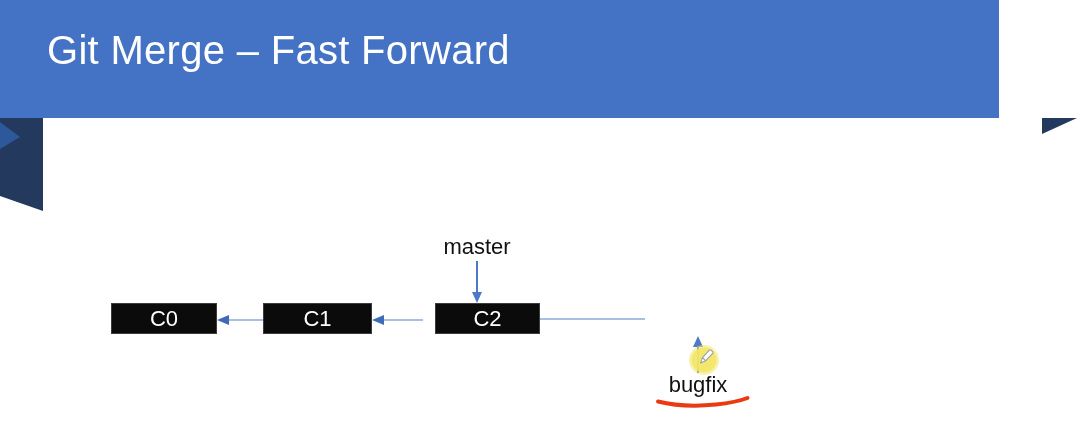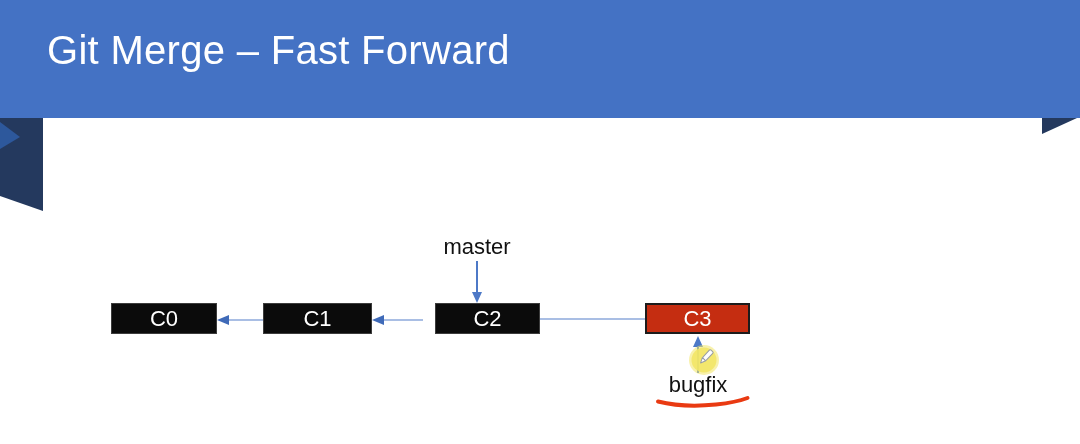--- a/index.html
+++ b/index.html
@@ -2,21 +2,21 @@
 <html style="--banner: #4472C4; --title-text: #FFFFFF; --ribbon-dark: #24395E; --ribbon-accent: #2D589C; --commit-fill: #0B0B0B; --commit-border: #3C3C3C; --commit-text: #FFFFFF; --highlight-fill: #C52D11; --highlight-border: #1C1C1C; --connector-line: #A9BEE4; --connector-head: #3F6AB8; --pointer-arrow: #4D79C7; --annotation: #E93A12; --cursor-fill: #F2E566; --label-text: #111111;"><head>
 <meta charset="utf-8">
 <style>
   html,body{margin:0;padding:0;background:#ffffff;}
   .stage{
     position:relative;width:1080px;height:444px;overflow:hidden;
     background:#ffffff;font-family:"Liberation Sans",sans-serif;
   }
   
   .banner{
-    position:absolute;left:0;top:0;width:1080px;height:118px;
+    position:absolute;left:0;top:0;width:999px;height:118px;
     background:var(--banner,#4472C4);
   }
   .title{
     position:absolute;left:47px;top:20px;height:60px;line-height:60px;
     font-size:40px;font-weight:400;letter-spacing:.3px;
     color:var(--title-text,#fff);white-space:nowrap;
   }
   
   svg.overlay{position:absolute;left:0;top:0;width:1080px;height:444px;}
   
@@ -93,18 +93,17 @@
       <g transform="rotate(43 706 357)">
         <rect x="703.8" y="348.5" width="4.6" height="11.5" rx="1.2" style="fill:#fdfdfd;stroke:#979da6;stroke-width:1"></rect>
         <path d="M703.8,360 L708.4,360 L706.1,365 Z" style="fill:#fdfdfd;stroke:#979da6;stroke-width:1;stroke-linejoin:round"></path>
       </g>
     </g>
   </svg>
 
   <div class="commit" style="left:111px;width:106px;">C0</div>
   <div class="commit" style="left:263px;width:109px;">C1</div>
   <div class="commit" style="left:423px;width:105px;margin-left:12px;">C2</div>
-  <div class="commit highlighted" style="left:645px;width:105px;">C3</div>
 
   <div class="branch-label bugfix">bugfix</div>
   <div class="branch-label master">master</div>
 
 </div>
 
 </body></html>

